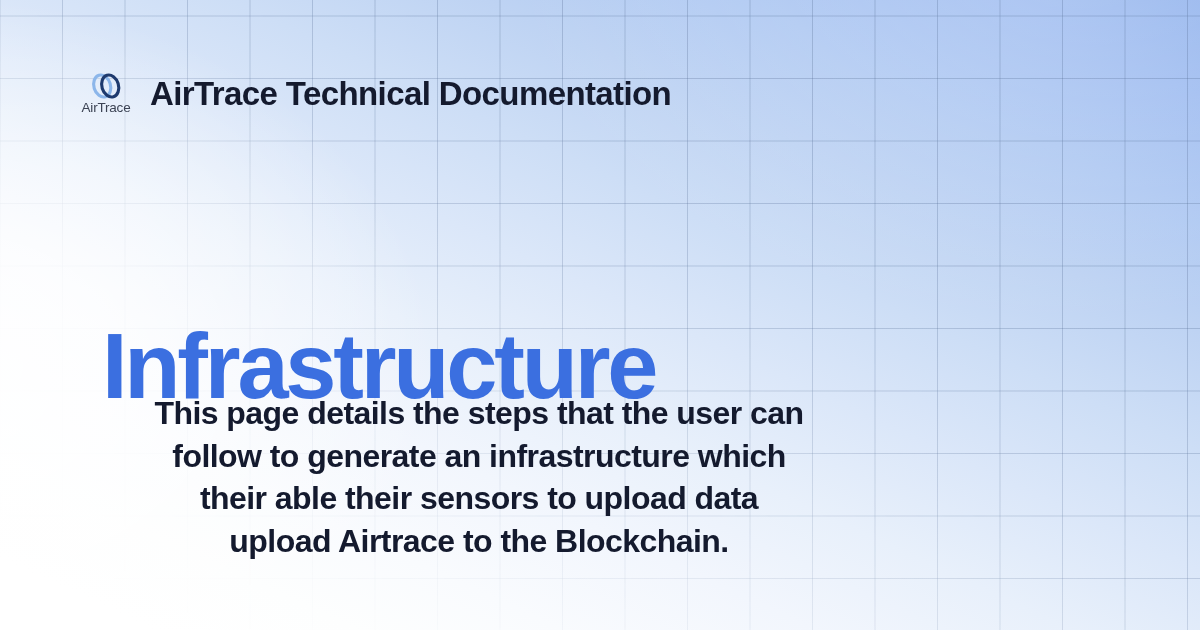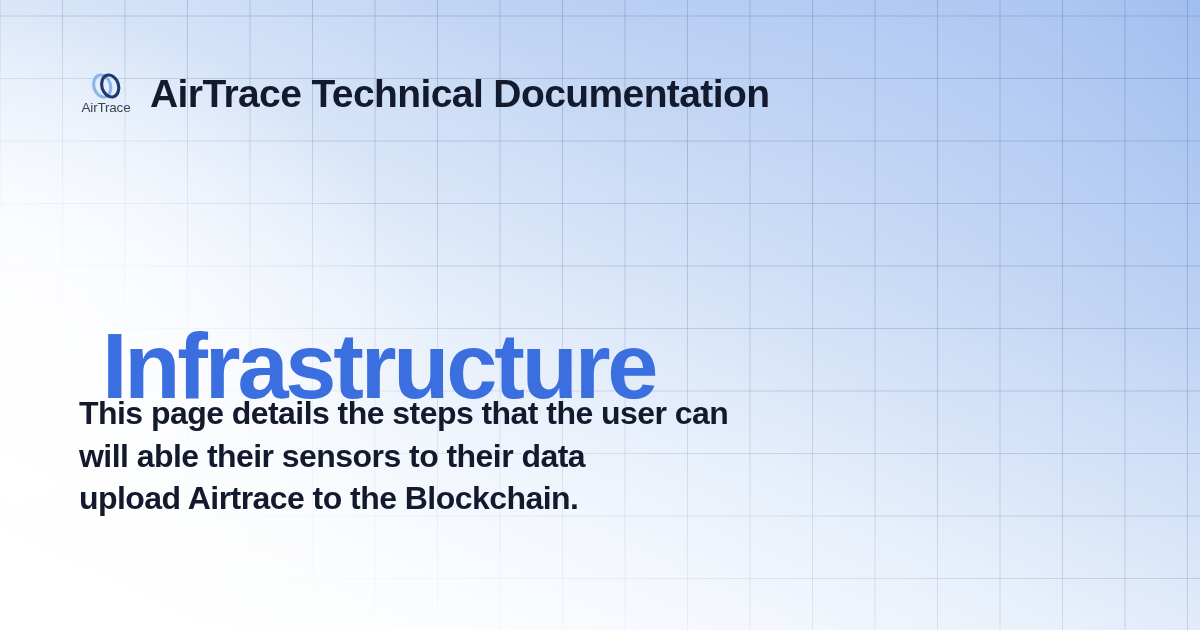--- a/index.html
+++ b/index.html
@@ -12,20 +12,21 @@
     overflow: hidden;
     font-family: "Liberation Sans", sans-serif;
   }
 
   .og-card {
     position: relative;
     width: 1200px;
     height: 630px;
     overflow: hidden;
     background: #ffffff;
+    text-align: center;
   }
 
   
   .bg-base {
     position: absolute;
     inset: 0;
     background: linear-gradient(205deg,
         #8fb1ec 0%,
         #9dbbf0 8%,
         #aec8f2 18%,
@@ -112,21 +113,21 @@
   .brand-logo-word {
     font-size: 13.5px;
     letter-spacing: -0.2px;
     color: #3c4354;
     font-family: "Liberation Sans", sans-serif;
     margin-top: 1px;
     line-height: 1;
   }
 
   .brand-title {
-    font-size: 39px;
+    font-size: 33px;
     font-weight: bold;
     color: #141a2e;
     letter-spacing: -0.6px;
     line-height: 1;
     white-space: nowrap;
     font-family: "Liberation Sans", sans-serif;
   }
 
   .page-heading {
     position: absolute;
@@ -179,18 +180,19 @@
         <span class="brand-logo-word">AirTrace</span>
       </div>
 
       <div class="brand-title">AirTrace Technical Documentation</div>
     </div>
 
     <h1 class="page-heading">Infrastructure</h1>
 
     <div class="page-desc">
       <span class="ln">This page details the steps that the user can</span>
-      <span class="ln">will able their sensors to their data</span>
+      <span class="ln">follow to generate an infrastructure which</span>
+      <span class="ln">their able their sensors to upload data</span>
       <span class="ln">upload Airtrace to the Blockchain.</span>
     </div>
 
   </div>
 </div>
 
 </body></html>

